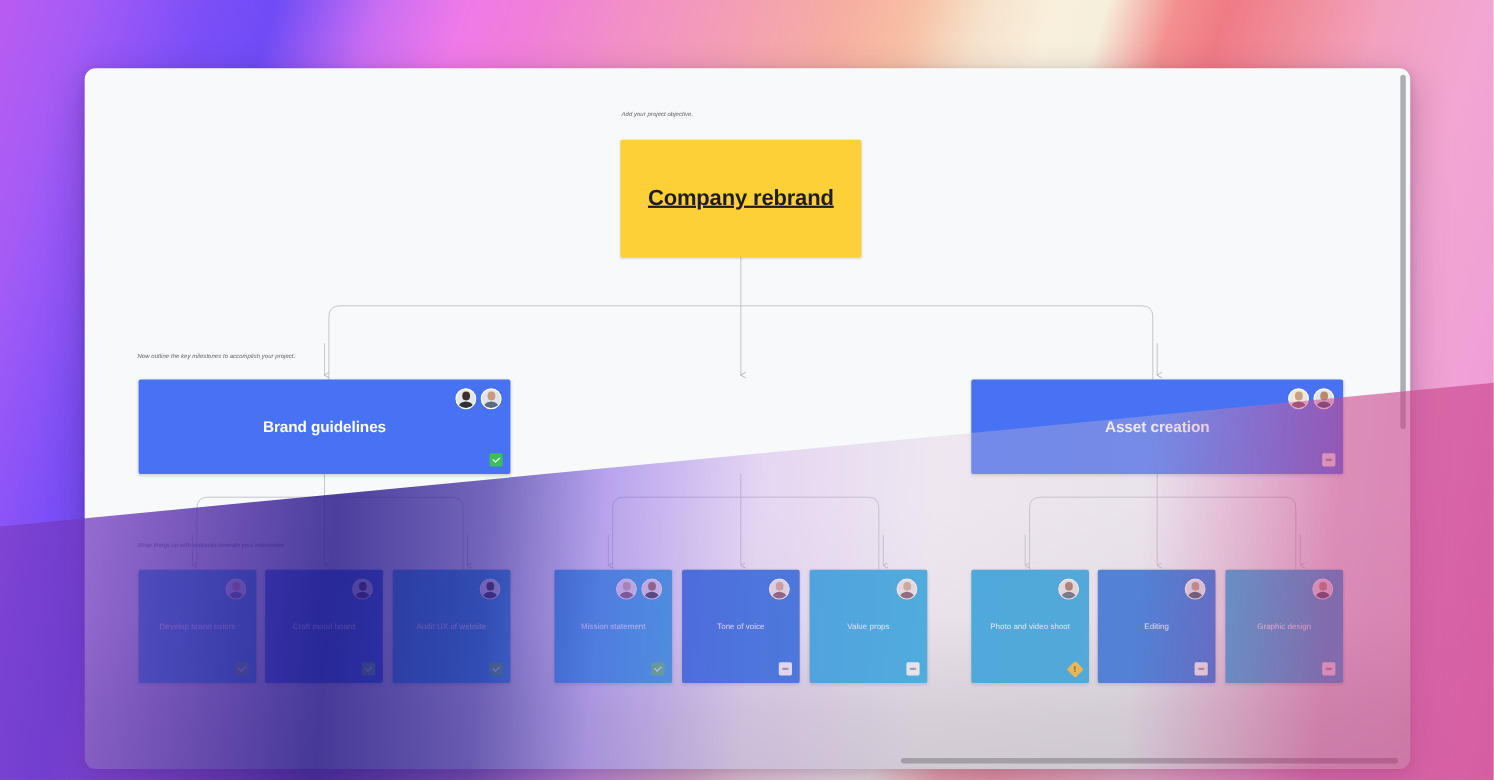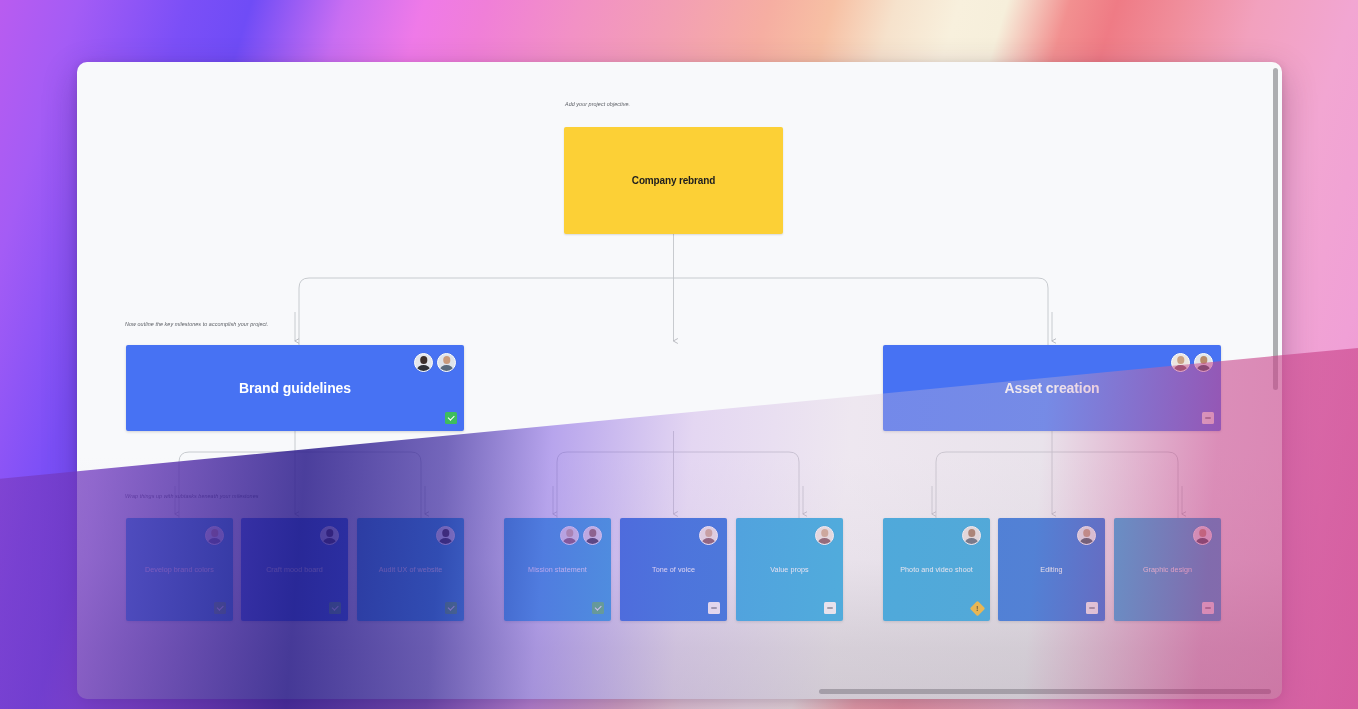--- a/index.html
+++ b/index.html
@@ -121,24 +121,25 @@
 
   .node-root {
     left: 487px;
     top: 65px;
     width: 219px;
     height: 107px;
     background: #fcd036;
     box-shadow: 0 1px 2px rgba(0,0,0,0.13);
   }
   .node-root .node-title {
-    font-size: 10px;
+    font-size: 20px;
     font-weight: bold;
     color: #1d1d1f;
     letter-spacing: -0.15px;
+    text-decoration: underline;
   }
 
   .node-milestone {
     top: 283px;
     height: 86px;
     width: 338px;
     box-shadow: 0 1px 3px rgba(0,0,0,0.16);
   }
   .node-milestone .node-title {
     font-size: 14px;

